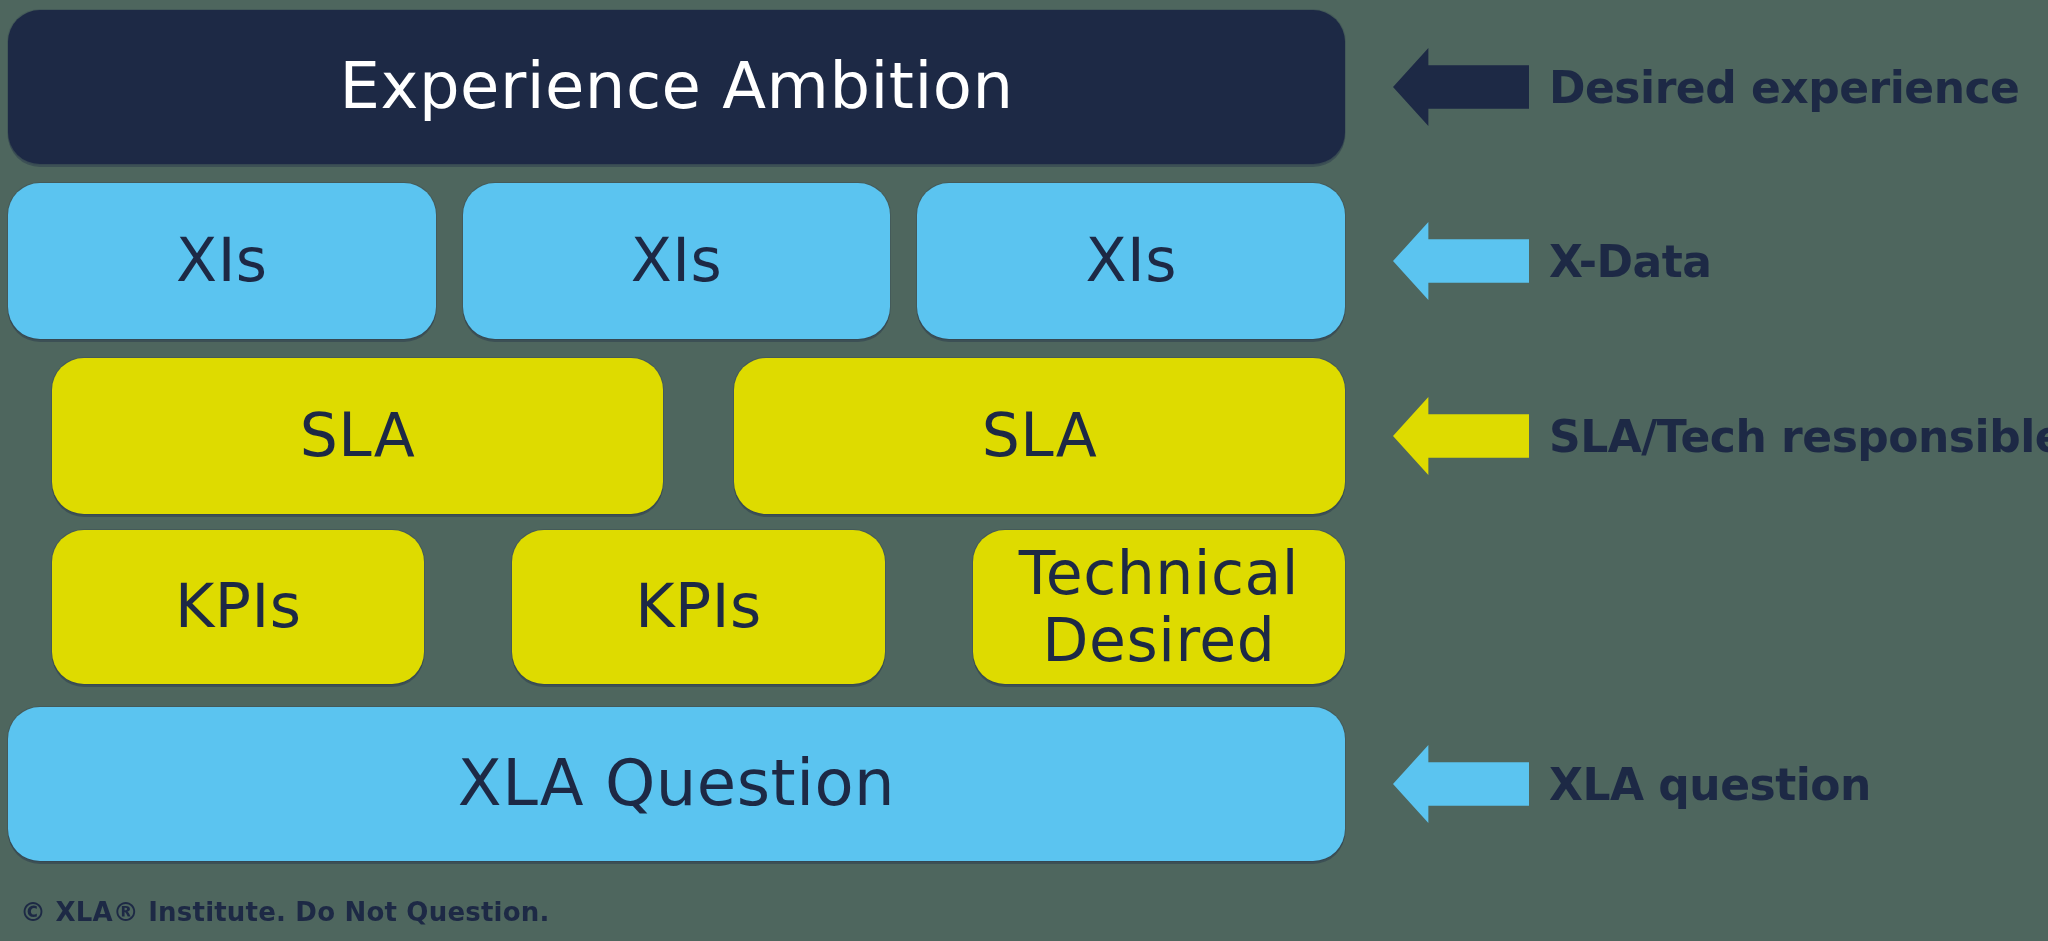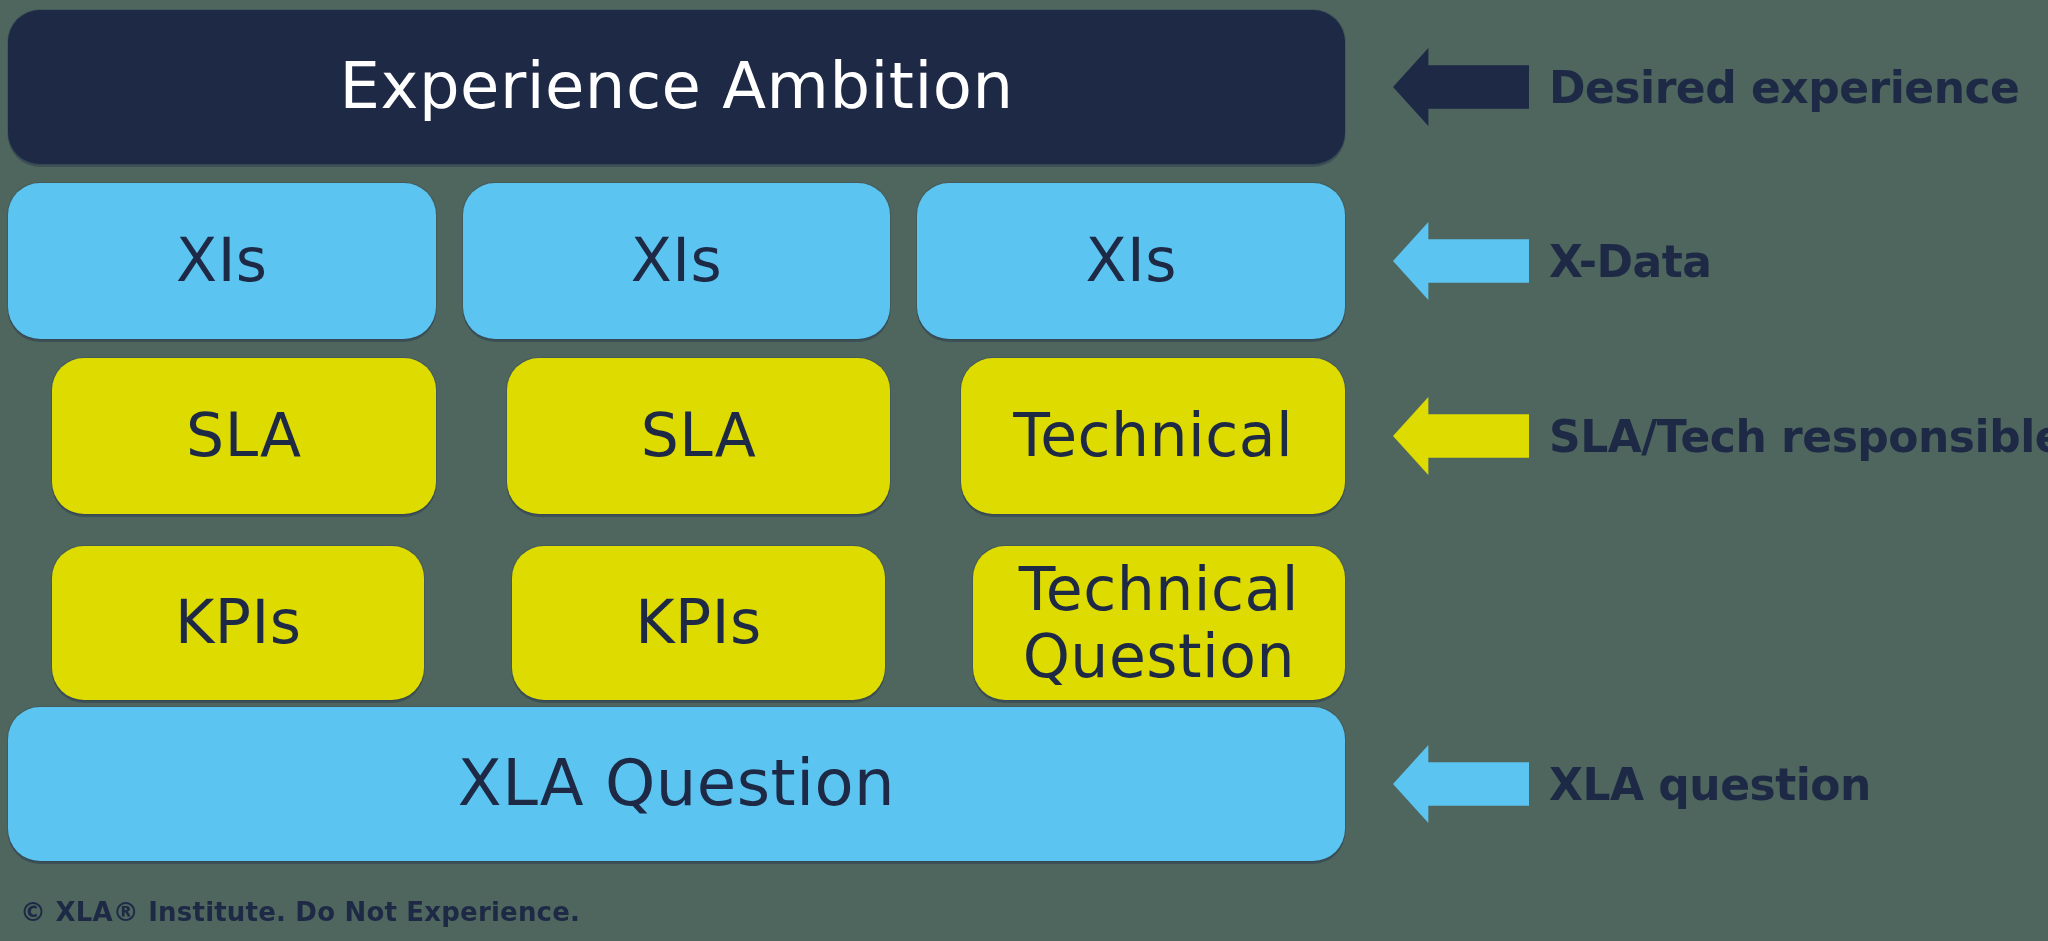--- a/index.html
+++ b/index.html
@@ -26,21 +26,21 @@
     letter-spacing:.5px;
     box-shadow:0 3px 0 rgba(29,41,69,.35), 0 0 0 1px rgba(29,41,69,.18);
     padding:9px 20px;box-sizing:border-box;
   }
   .box[data-color="navy"]{background:var(--navy,#1D2945);color:#fff;font-size:64px;}
   .box[data-color="blue"]{background:var(--blue,#5BC4F0);}
   .box[data-color="yellow"]{background:var(--yellow,#DEDB00);margin-left:44px;}
   .row-top {top:10px;height:154px;}
   .row-xis {top:183px;height:156px;justify-content:center;}
   .row-sla {top:358px;height:156px;}
-  .row-kpis{top:546px;height:154px;gap:44px;}
+  .row-kpis{top:530px;height:154px;gap:44px;}
   .row-xla {top:707px;height:154px;}
   .row-xla .box{font-size:64px;}
   
   .anno{
     position:absolute;left:1393px;
     display:flex;align-items:center;gap:20px;
     white-space:nowrap;
   }
   .anno-label{
     color:var(--navy,#1D2945);
@@ -90,34 +90,31 @@
     </div>
   </div>
 
   <div class="pyr-row row-sla">
     <div class="box" data-color="yellow">
       <span>SLA</span>
     </div>
     <div class="box" data-color="yellow">
       <span>SLA</span>
     </div>
-    <div class="box" data-color="yellow">
-      <span>Technical</span>
-    </div>
   </div>
 
   <div class="pyr-row row-kpis">
     <div class="box" data-color="yellow">
       <span>KPIs</span>
     </div>
     <div class="box" data-color="yellow">
       <span>KPIs</span>
     </div>
     <div class="box" data-color="yellow">
-      <span>Technical Question</span>
+      <span>Technical Desired</span>
     </div>
   </div>
 
   <div class="pyr-row row-xla">
     <div class="box" data-color="blue">
       <span>XLA Question</span>
     </div>
   </div>
 
   <div class="anno anno-1">
@@ -130,15 +127,15 @@
   </div>
   <div class="anno anno-3">
     <div class="arrow" data-color="yellow"></div>
     <span class="anno-label">SLA/Tech responsible</span>
   </div>
   <div class="anno anno-5">
     <div class="arrow" data-color="blue"></div>
     <span class="anno-label">XLA question</span>
   </div>
 
-  <div class="footer">© XLA® Institute. Do Not Experience.</div>
+  <div class="footer">© XLA® Institute. Do Not Question.</div>
 
 </div>
 
 </body></html>

